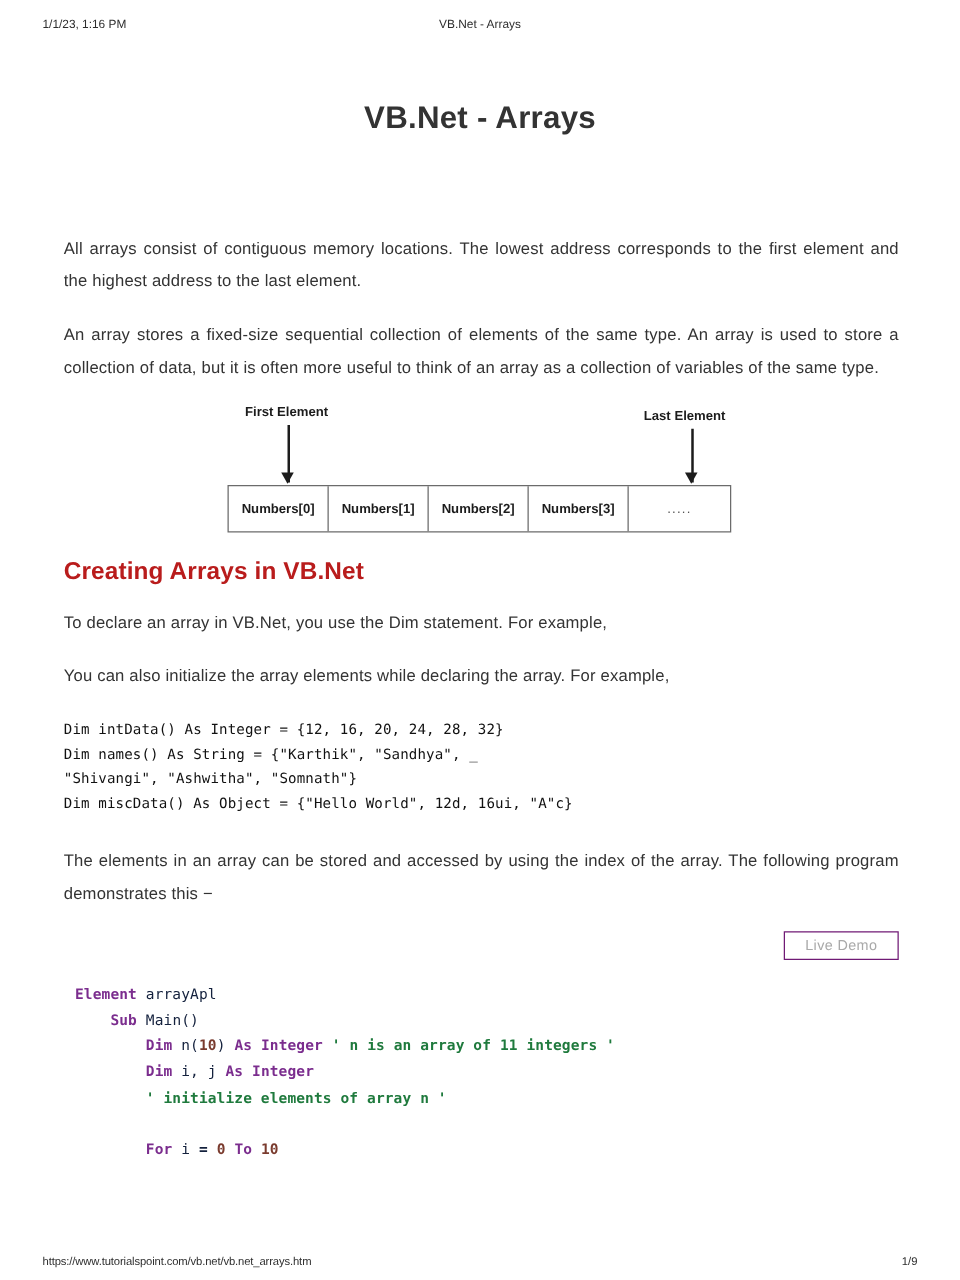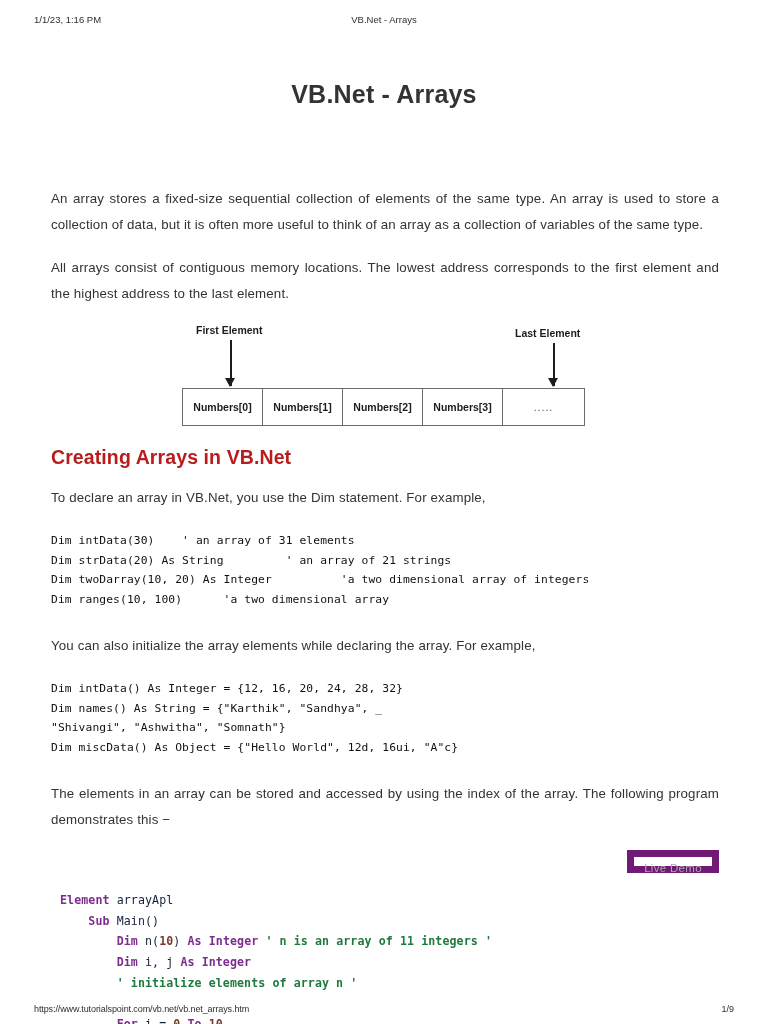--- a/index.html
+++ b/index.html
@@ -200,21 +200,21 @@
   .live-demo {
     position: absolute;
     right: 0px;
     top: 0px;
     width: 92px;
     height: 23px;
     line-height: 23px;
     text-align: center;
     font-size: 11.5px;
     color: #a9a9a9;
-    border: 7px solid #701a75;
+    border: 1px solid #701a75;
     background: #ffffff;
     box-sizing: border-box;
     cursor: pointer;
     letter-spacing: 0.3px;
   }
 
   
   pre.hl {
     margin: 16px 0 0 0;
     padding-left: 9px;
@@ -238,22 +238,22 @@
   <span class="ph-date">1/1/23, 1:16 PM</span>
   <span class="ph-title">VB.Net - Arrays</span>
 </div>
 
 <div class="page">
 
   <div class="doc-title">VB.Net - Arrays</div>
 
   <div class="content">
 
+    <p class="para">All arrays consist of contiguous memory locations. The lowest address corresponds to the first element and the highest address to the last element.</p>
     <p class="para">An array stores a fixed-size sequential collection of elements of the same type. An array is used to store a collection of data, but it is often more useful to think of an array as a collection of variables of the same type.</p>
-    <p class="para">All arrays consist of contiguous memory locations. The lowest address corresponds to the first element and the highest address to the last element.</p>
 
     <div class="diagram">
       <span class="dg-label first">First Element</span>
       <span class="dg-label last">Last Element</span>
 
       <span class="dg-arrow first">
         <span class="shaft"></span>
           <span class="head"></span>
       </span>
       <span class="dg-arrow last">
@@ -267,24 +267,20 @@
         <div class="dg-cell">Numbers[2]</div>
         <div class="dg-cell">Numbers[3]</div>
         <div class="dg-cell">.....</div>
       </div>
     </div>
 
     <h2 class="sect">Creating Arrays in VB.Net</h2>
 
     <p class="para last-left">To declare an array in VB.Net, you use the Dim statement. For example,</p>
 
-    <pre class="code first-block">Dim intData(30)    ' an array of 31 elements
-Dim strData(20) As String         ' an array of 21 strings
-Dim twoDarray(10, 20) As Integer          'a two dimensional array of integers
-Dim ranges(10, 100)      'a two dimensional array</pre>
 
     <p class="para last-left">You can also initialize the array elements while declaring the array. For example,</p>
 
     <pre class="code second-block">Dim intData() As Integer = {12, 16, 20, 24, 28, 32}
 Dim names() As String = {"Karthik", "Sandhya", _
 "Shivangi", "Ashwitha", "Somnath"}
 Dim miscData() As Object = {"Hello World", 12d, 16ui, "A"c}</pre>
 
     <p class="para">The elements in an array can be stored and accessed by using the index of the array. The following program demonstrates this −</p>
 

